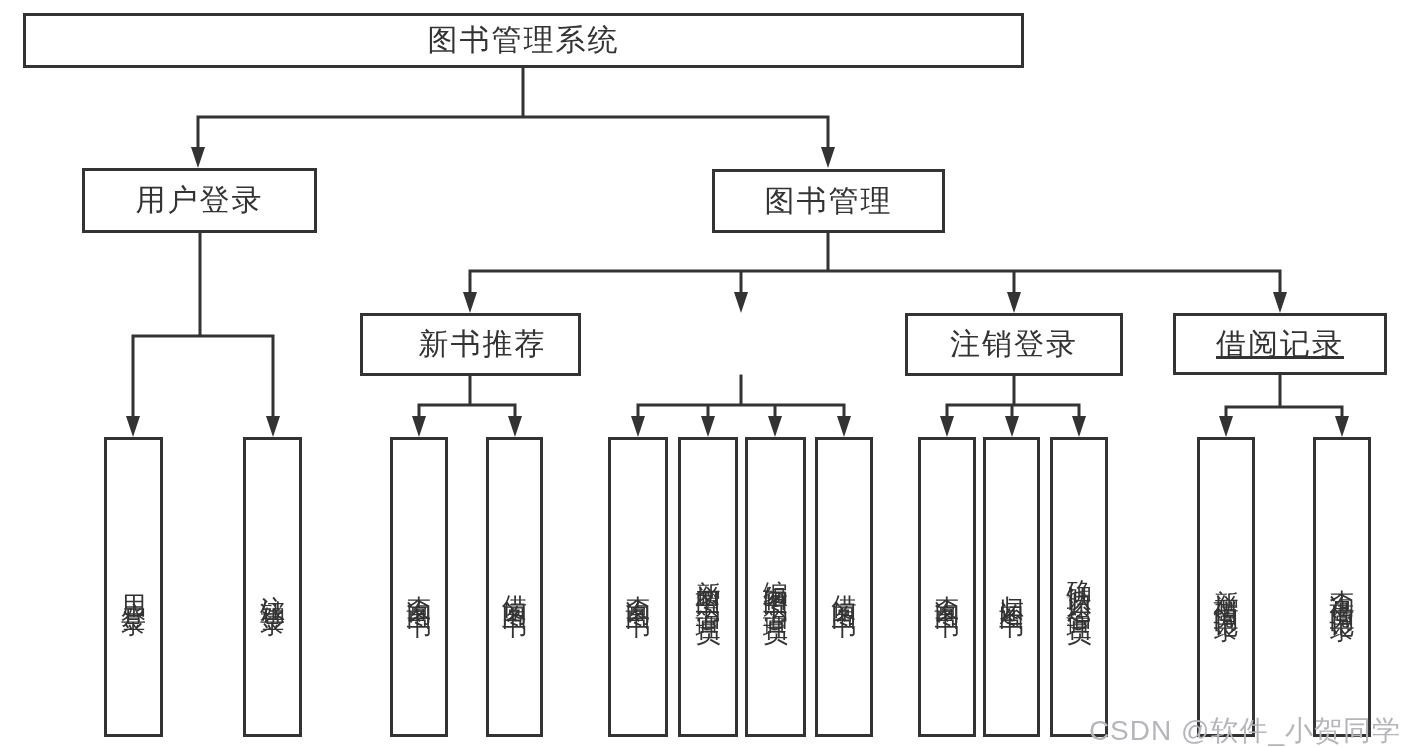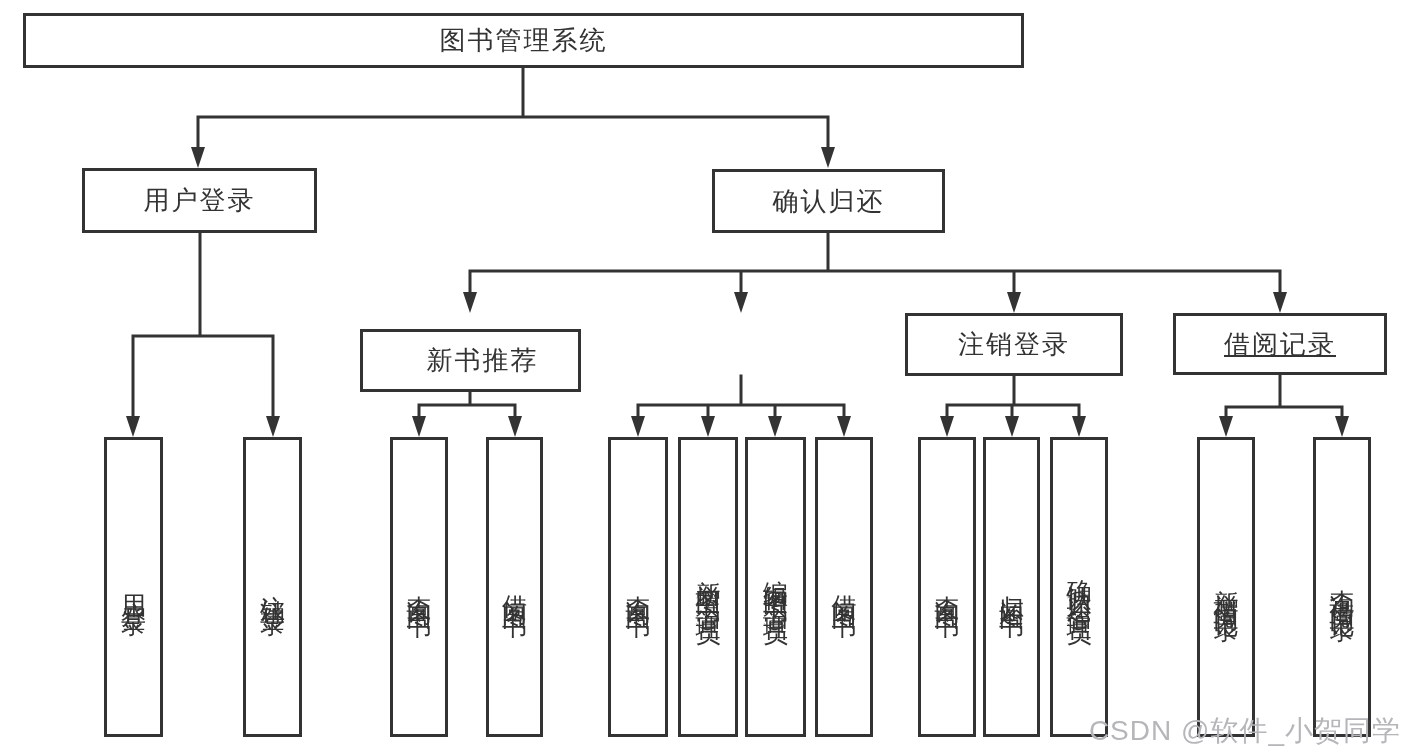--- a/index.html
+++ b/index.html
@@ -21,21 +21,21 @@
   }
   .node {
     position: absolute;
     box-sizing: border-box;
     border: 3px solid #333333;
     background: #ffffff;
     color: #333333;
     display: flex;
     align-items: center;
     justify-content: center;
-    font-size: 26px;
+    font-size: 30px;
     letter-spacing: 2px;
     z-index: 2;
     white-space: nowrap;
   }
   .leaf {
     writing-mode: vertical-rl;
     text-orientation: mixed;
     font-size: 25px;
     letter-spacing: 6px;
     line-height: 1;
@@ -92,23 +92,23 @@
       <polygon points="1005,416 1019,416 1012,437"></polygon>
       <polygon points="1072,416 1086,416 1079,437"></polygon>
       <polygon points="1219,416 1233,416 1226,437"></polygon>
       <polygon points="1335,416 1349,416 1342,437"></polygon>
     </g>
   </svg>
 
   <div class="node" style="left:23px; top:13px; width:1001px; height:55px;">图书管理系统</div>
 
   <div class="node" style="left:82px; top:168px; width:235px; height:65px;">用户登录</div>
-  <div class="node" style="left:712px; top:169px; width:233px; height:64px;">确认归还</div>
+  <div class="node" style="left:712px; top:169px; width:233px; height:64px;">图书管理</div>
 
-  <div class="node" style="left:360px; top:329px; width:221px; height:63px;padding-left:24px;">新书推荐</div>
+  <div class="node" style="left:360px; top:313px; width:221px; height:63px;padding-left:24px;">新书推荐</div>
   <div class="node" style="left:905px; top:313px; width:218px; height:63px;">注销登录</div>
   <div class="node" style="left:1173px; top:313px; width:214px; height:62px;text-decoration:underline;">借阅记录</div>
 
   <div class="node leaf" style="left:104px; top:437px; width:59px; height:300px;">用户登录</div>
   <div class="node leaf" style="left:243px; top:437px; width:59px; height:300px;">注销登录</div>
 
   <div class="node leaf" style="left:390px; top:437px; width:58px; height:300px;">查询图书</div>
   <div class="node leaf" style="left:486px; top:437px; width:57px; height:300px;">借阅图书</div>
 
   <div class="node leaf" style="left:608px; top:437px; width:60px; height:300px;">查询图书</div>

